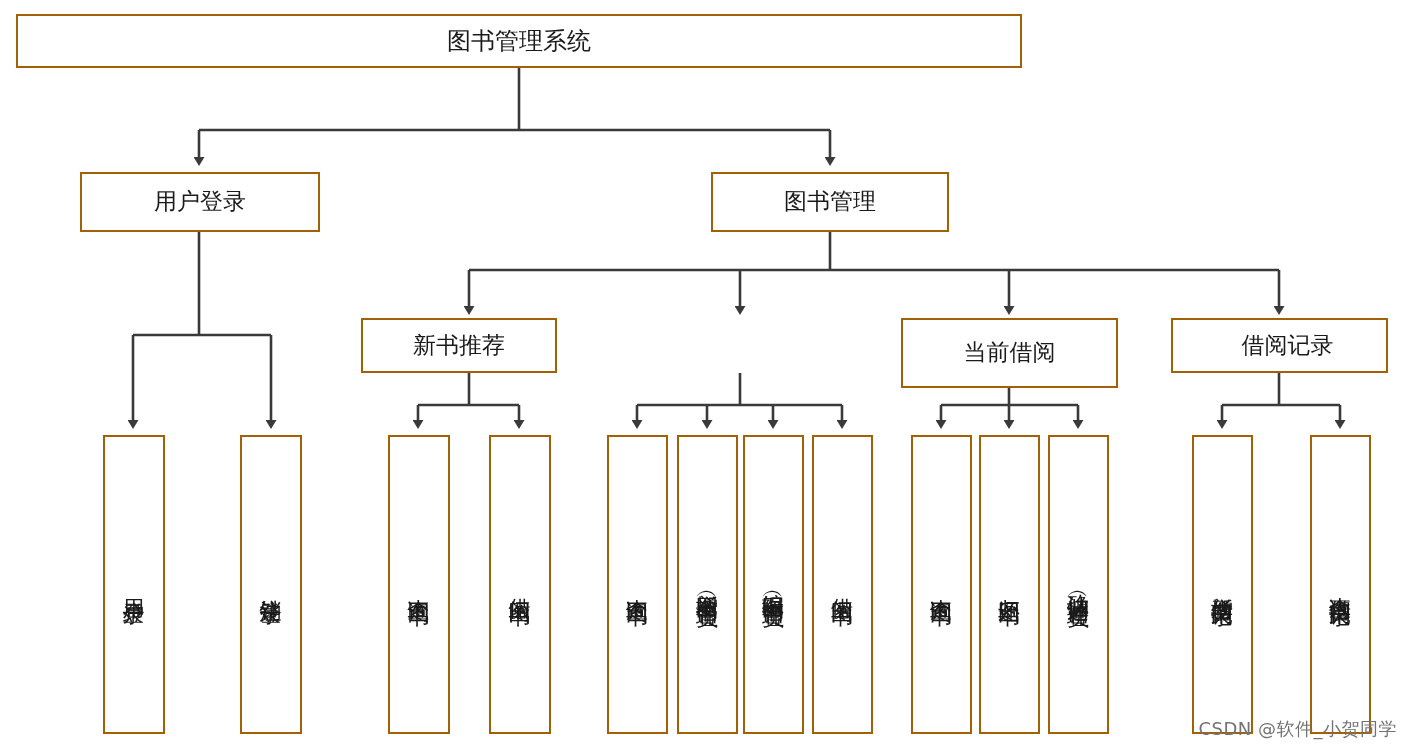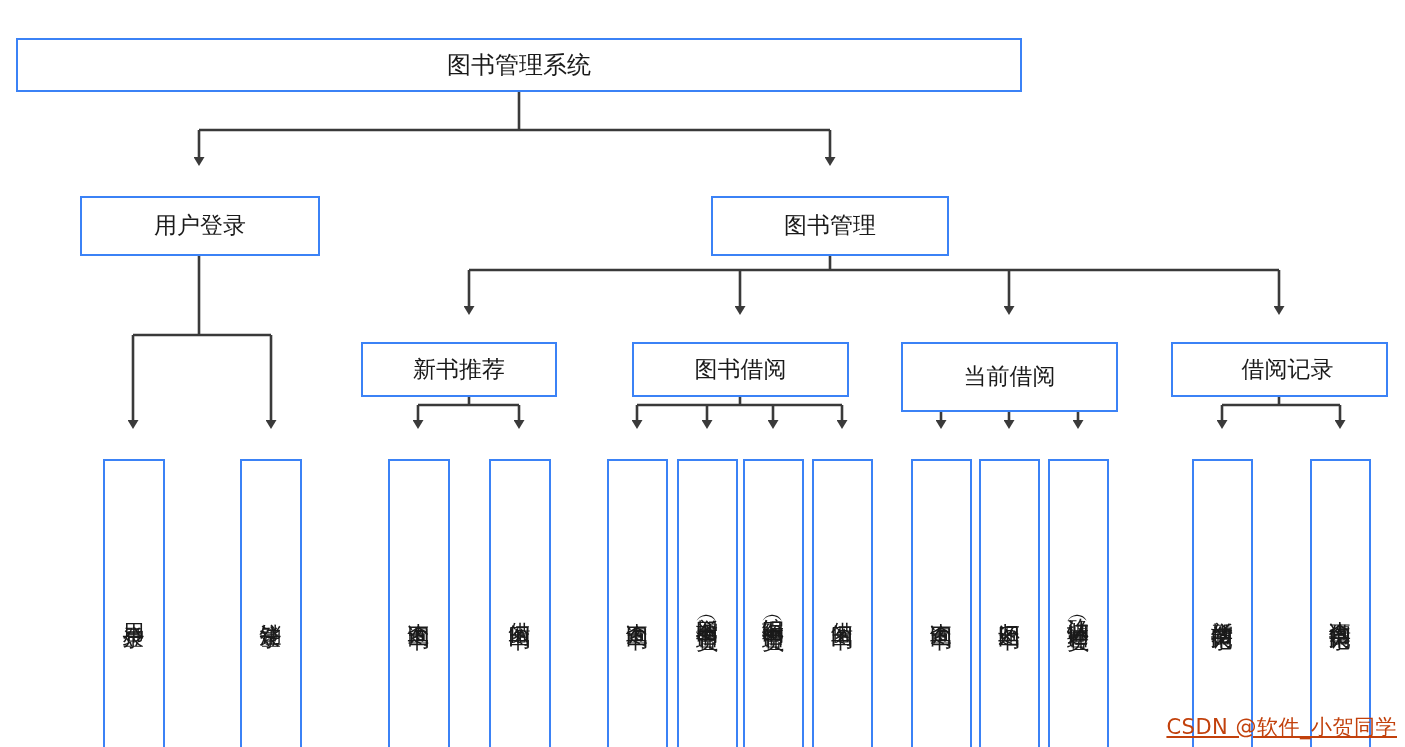--- a/index.html
+++ b/index.html
@@ -23,26 +23,25 @@
     left: 0;
     top: 0;
     width: 1405px;
     height: 747px;
     pointer-events: none;
   }
   .node {
     position: absolute;
     box-sizing: border-box;
     background: #ffffff;
-    border: 2px solid #3b82f6;
+    border: 2px solid #a16207;
     display: flex;
     align-items: center;
     justify-content: center;
     color: #1a1a1a;
-    margin-top: 24px;
   }
   .node-label {
     display: block;
     text-align: center;
     line-height: 1.18;
     white-space: nowrap;
   }
   
   .node.horiz .node-label {
     font-size: 23px;
@@ -62,26 +61,25 @@
     -webkit-writing-mode: vertical-rl;
     font-size: 22px;
     line-height: 1.05;
     letter-spacing: 2px;
     white-space: nowrap;
   }
   #watermark {
     position: absolute;
     right: 8px;
     bottom: 6px;
-    font-size: 21px;
-    color: #c2410c;
+    font-size: 18px;
+    color: #737373;
     letter-spacing: 0.5px;
     user-select: none;
     white-space: nowrap;
-    text-decoration: underline;
   }
 </style>
 </head>
 <body>
 
 <div id="diagram-root">
 
   <svg id="connectors" viewBox="0 0 1405 747" xmlns="http://www.w3.org/2000/svg">
     <defs>
       <marker id="arrow" markerWidth="9" markerHeight="11" refX="1" refY="5.5" orient="auto" markerUnits="userSpaceOnUse">
@@ -142,23 +140,20 @@
   </div>
 
   <div class="node horiz" style="left:711px; top:172px; width:238px; height:60px;">
     <span class="node-label">图书管理</span>
   </div>
 
   <div class="node horiz" style="left:361px; top:318px; width:196px; height:55px;">
     <span class="node-label">新书推荐</span>
   </div>
 
-  <div class="node horiz" style="left:632px; top:318px; width:217px; height:55px;">
-    <span class="node-label">图书借阅</span>
-  </div>
 
   <div class="node horiz" style="left:901px; top:318px; width:217px; height:70px;">
     <span class="node-label">当前借阅</span>
   </div>
 
   <div class="node horiz" style="left:1171px; top:318px; width:217px; height:55px;padding-left:16px;">
     <span class="node-label">借阅记录</span>
   </div>
 
   <div class="node vert" style="left:103px; top:435px; width:62px; height:299px;">

